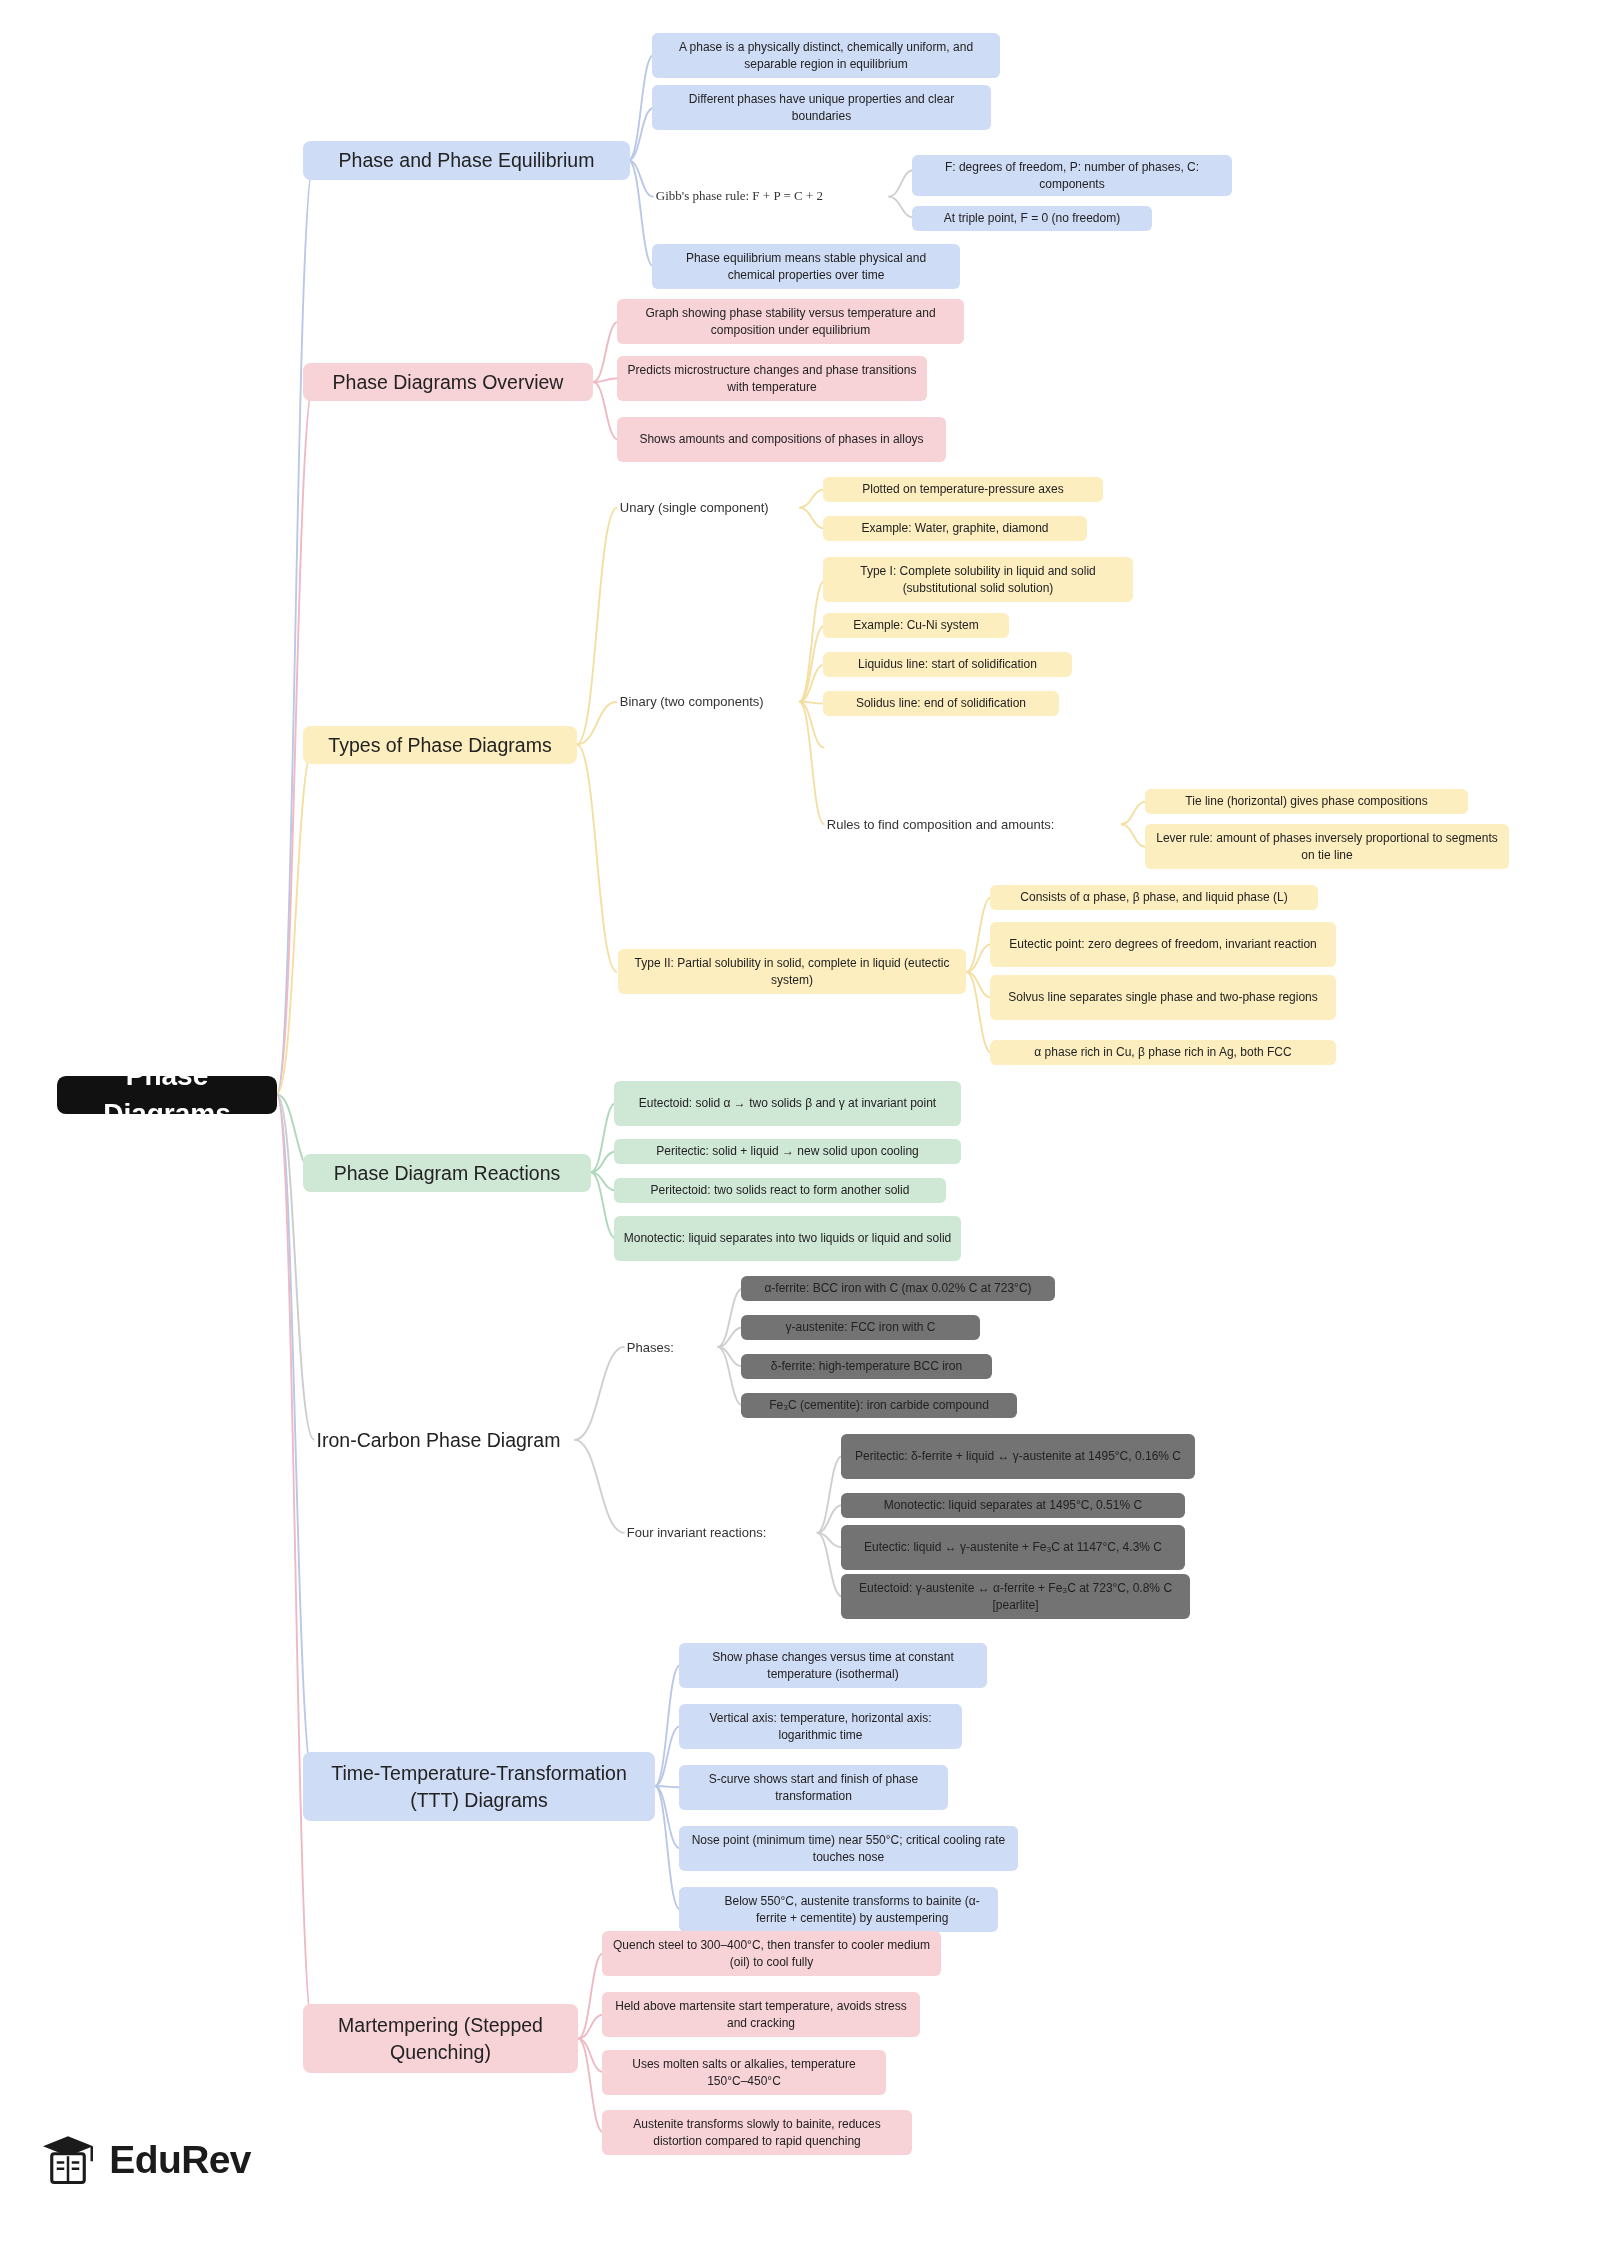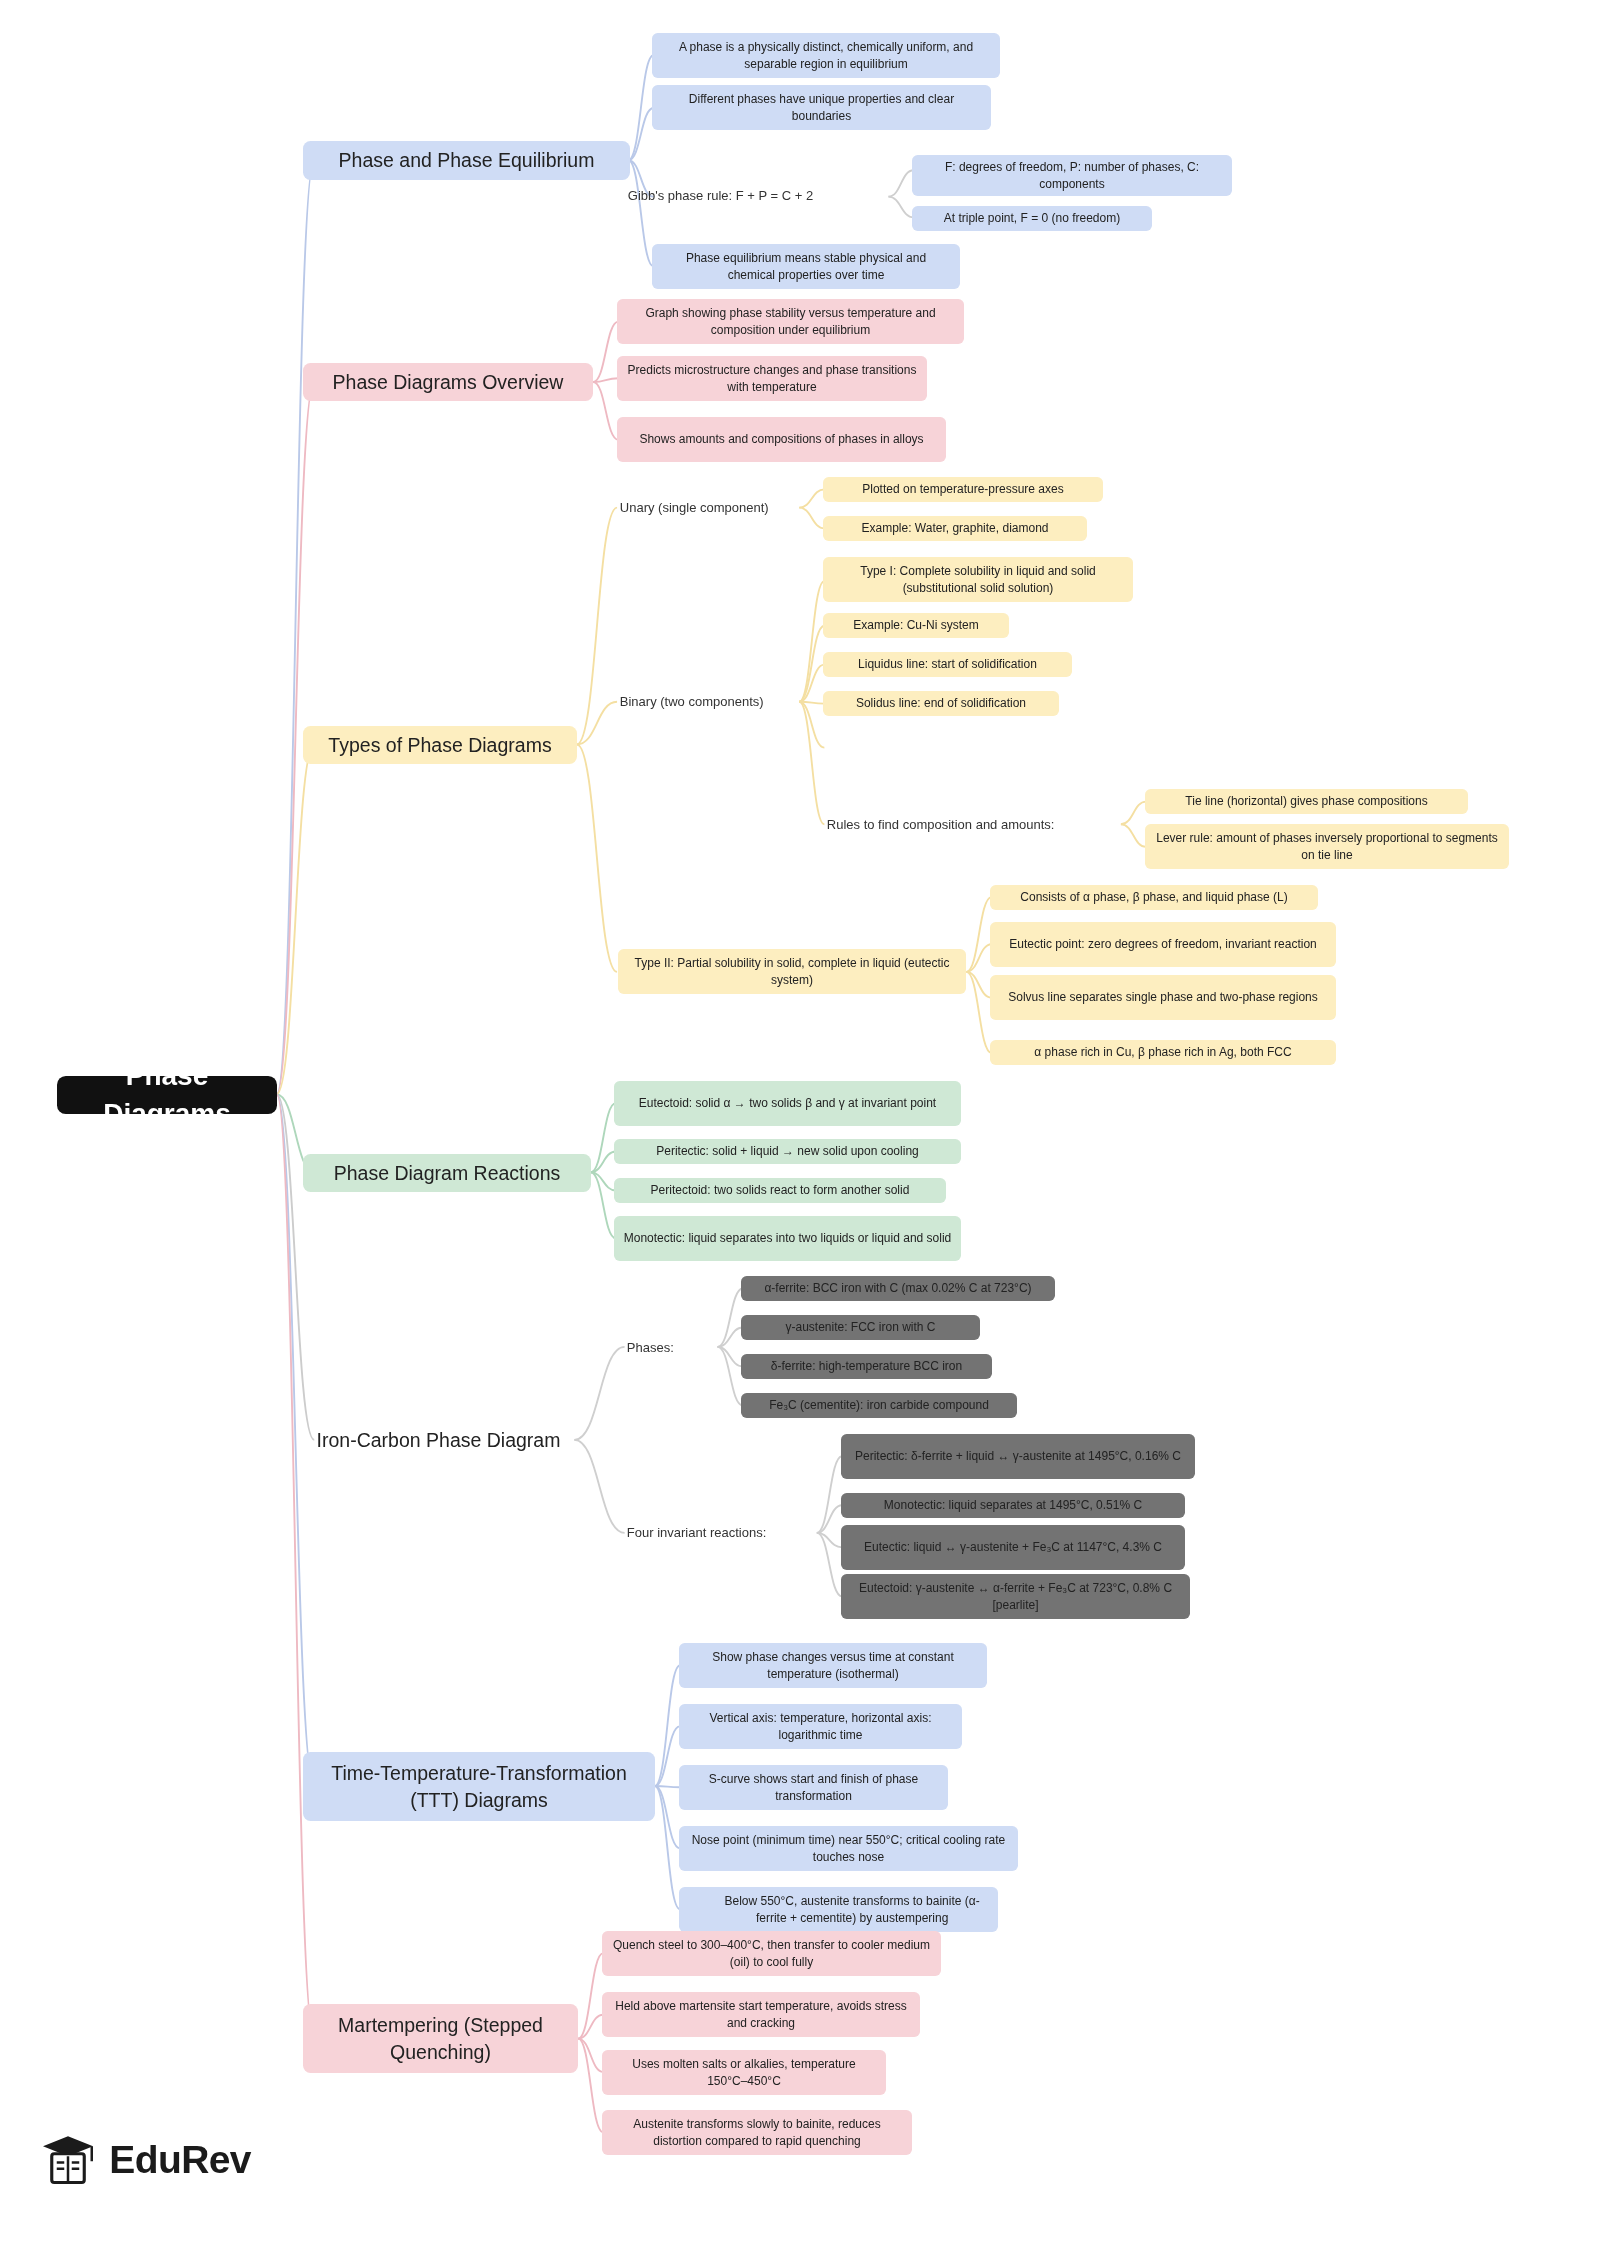--- a/index.html
+++ b/index.html
@@ -169,21 +169,21 @@
 
   <div class="node branch b-blue" style="left:303px; top:141px; width:327px; height:39px;">
     <span>Phase and Phase Equilibrium</span>
   </div>
   <div class="node leaf b-blue" style="left:652px; top:33px; width:348px; height:45px;">
     <span>A phase is a physically distinct, chemically uniform, and separable region in equilibrium</span>
   </div>
   <div class="node leaf b-blue" style="left:652px; top:85px; width:339px; height:45px;">
     <span>Different phases have unique properties and clear boundaries</span>
   </div>
-  <div class="node sub" style="left:624px; top:183px; width:239px; height:26px; justify-content:flex-start; text-align:left;">
+  <div class="node sub" style="left:652px; top:183px; width:239px; height:26px; justify-content:flex-start; text-align:left;font-family:Liberation Serif, serif;">
     <span>Gibb's phase rule: F + P = C + 2</span>
   </div>
   <div class="node leaf b-blue" style="left:912px; top:155px; width:320px; height:41px;">
     <span>F: degrees of freedom, P: number of phases, C: components</span>
   </div>
   <div class="node leaf b-blue" style="left:912px; top:206px; width:240px; height:25px;">
     <span>At triple point, F = 0 (no freedom)</span>
   </div>
   <div class="node leaf b-blue" style="left:652px; top:244px; width:308px; height:45px;">
     <span>Phase equilibrium means stable physical and chemical properties over time</span>

